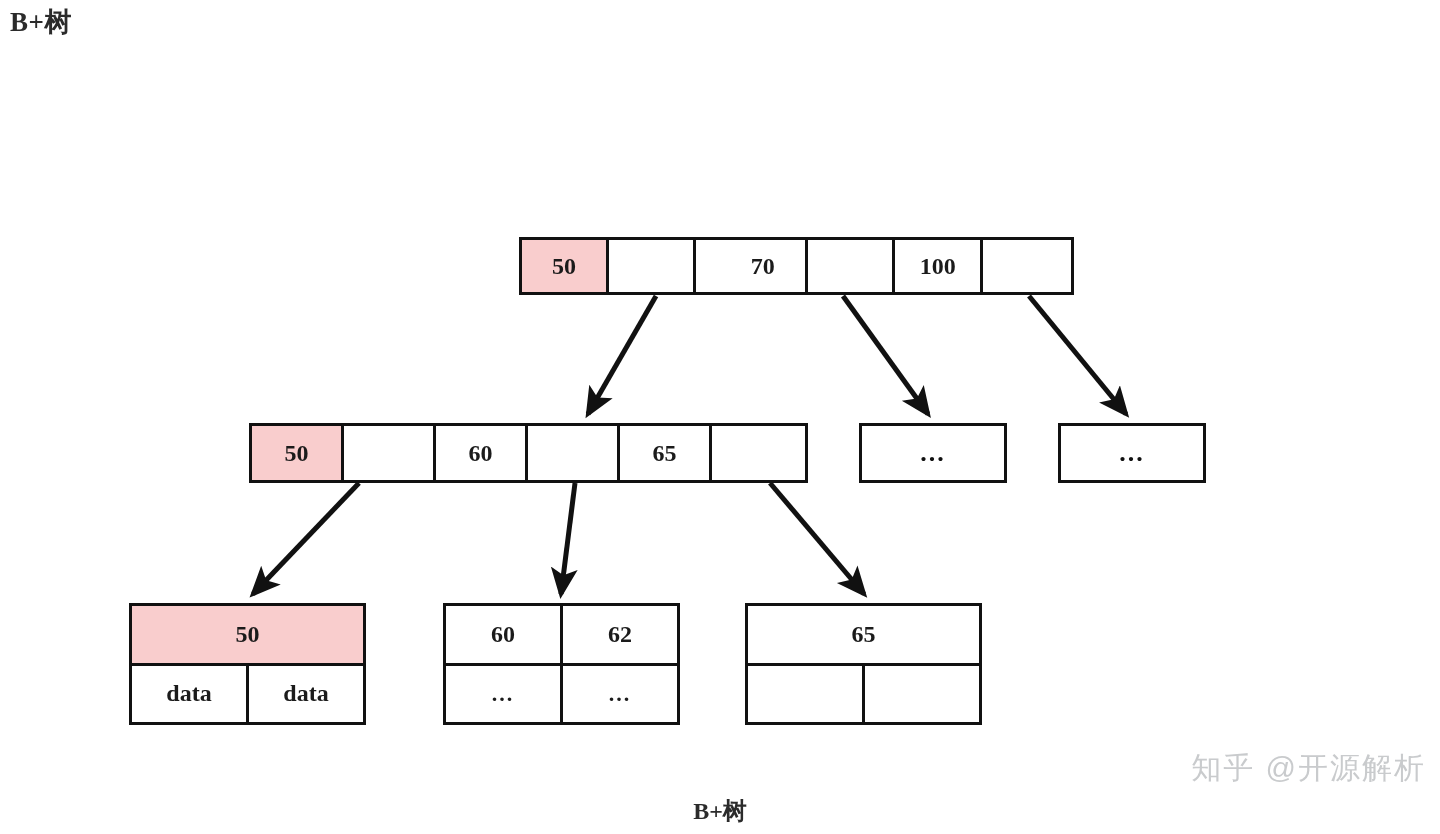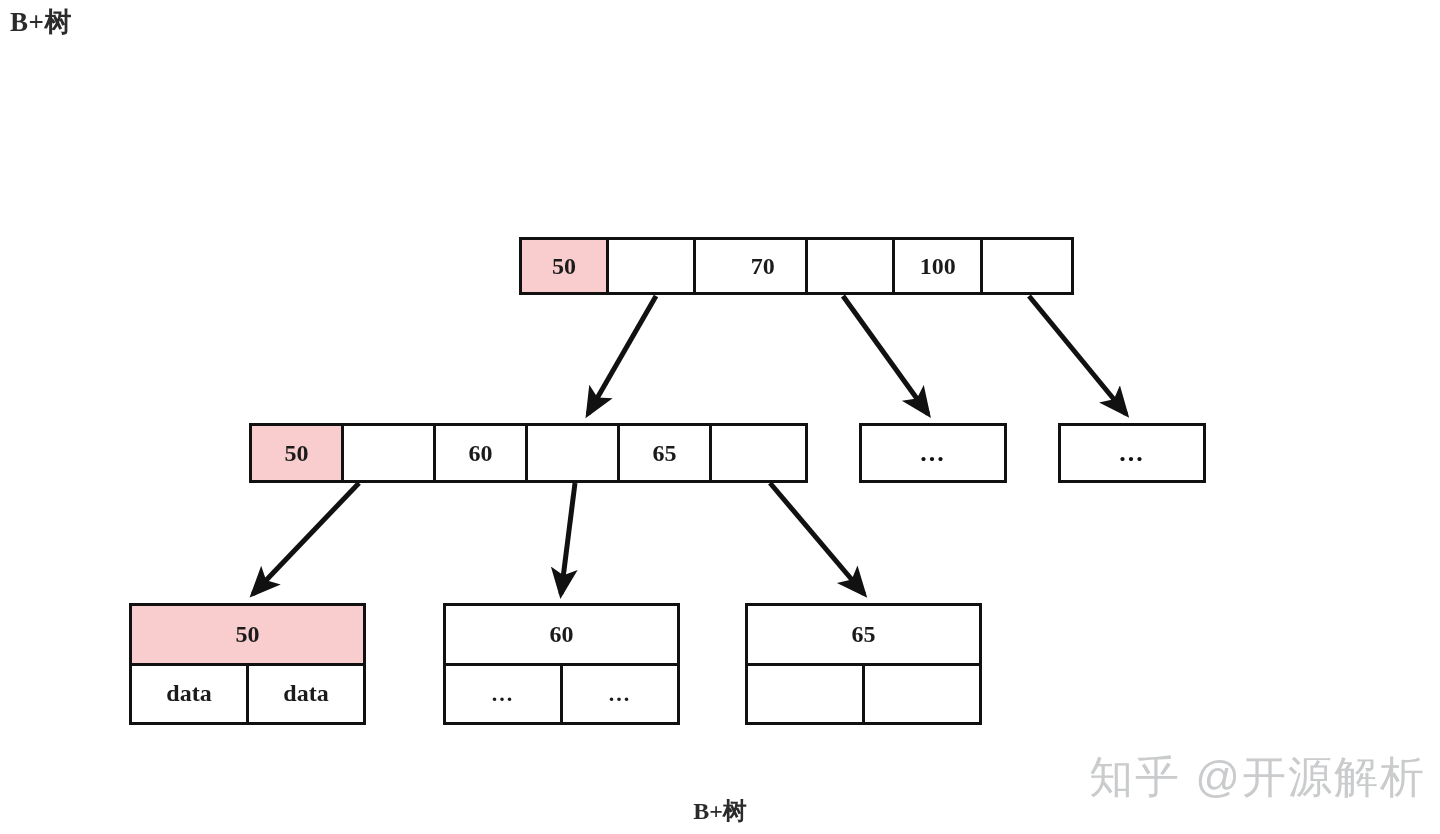--- a/index.html
+++ b/index.html
@@ -36,21 +36,21 @@
     font-size: 24px;
     font-weight: bold;
     color: #2b2b2b;
   }
 
   
   #watermark {
     position: absolute;
     right: 14px;
     top: 748px;
-    font-size: 44px;
+    font-size: 30px;
     color: #c9cbcd;
     font-family: "Liberation Sans", "DejaVu Sans", sans-serif;
     font-weight: 400;
     letter-spacing: 2px;
     white-space: nowrap;
     user-select: none;
   }
 
   
   #edges {
@@ -183,20 +183,21 @@
   </div>
   <div class="leaf-row">
     <div class="leaf-cell">data</div>
     <div class="leaf-cell">data</div>
   </div>
 </div>
 
 <div class="leaf" id="leaf-node-2" style="left:443px; top:603px; width:237px; height:122px;">
   <div class="leaf-row">
     <div class="leaf-cell">60</div>
+    <div class="leaf-cell">62</div>
   </div>
   <div class="leaf-row">
     <div class="leaf-cell dots">...</div>
     <div class="leaf-cell dots">...</div>
   </div>
 </div>
 
 <div class="leaf" id="leaf-node-3" style="left:745px; top:603px; width:237px; height:122px;">
   <div class="leaf-row">
     <div class="leaf-cell">65</div>

